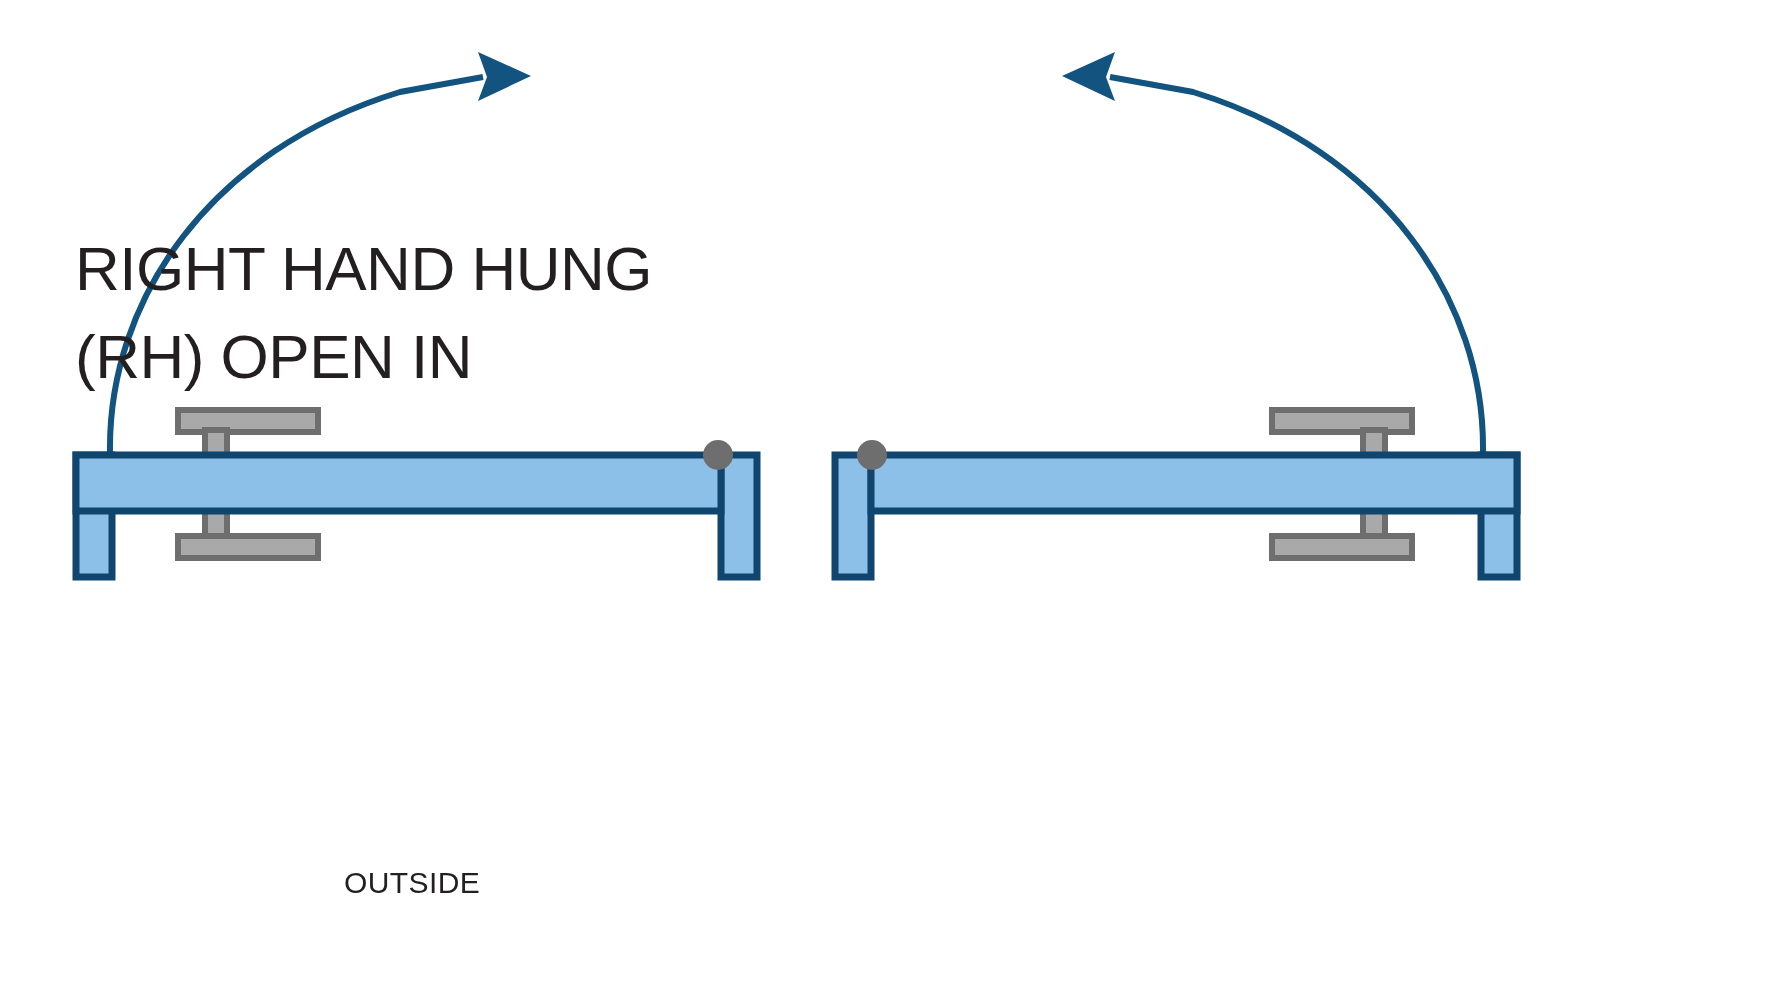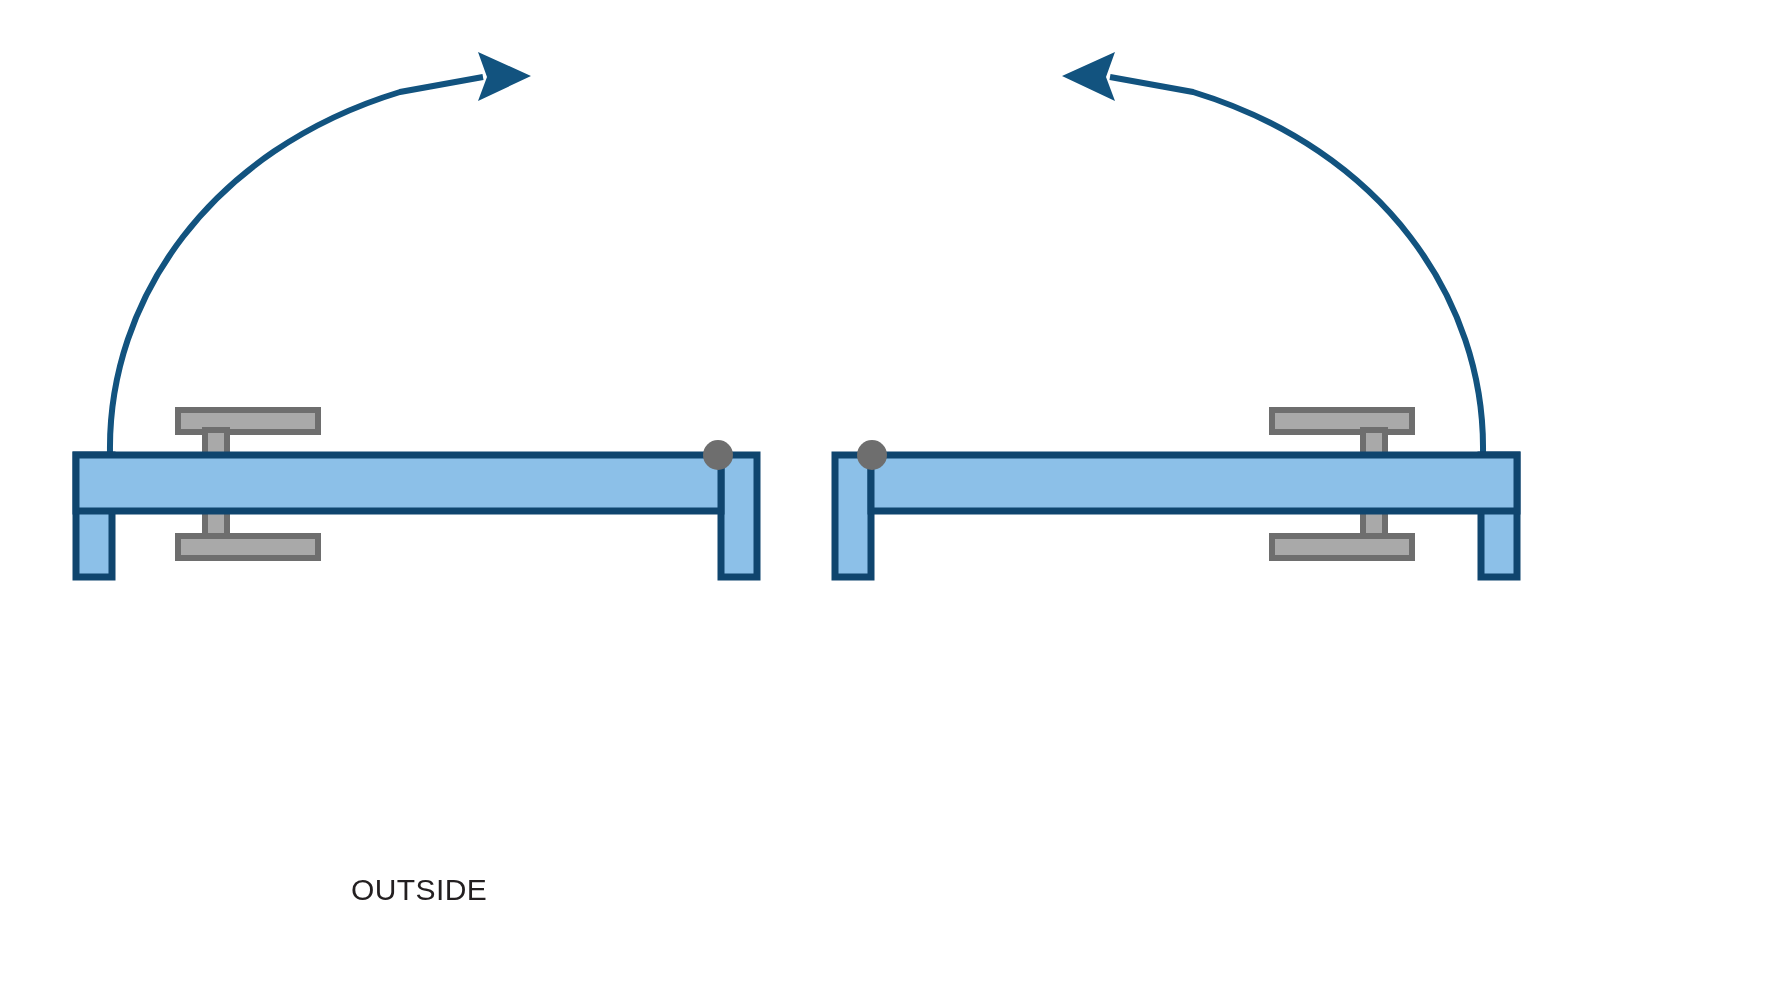--- a/index.html
+++ b/index.html
@@ -50,21 +50,21 @@
   #title-rh { left: 75px;  top: 225px; }
 
   .outside-label {
     position: absolute;
     font-family: "Liberation Sans", sans-serif;
     font-weight: 400;
     font-size: 30px;
     letter-spacing: 0.4px;
     color: #231f20;
     white-space: nowrap;
-    margin: 11px;
+    margin: 4px;
   }
   #outside-rh { left: 340px;  top: 862px; }
 </style>
 </head>
 <body>
 
 <div class="stage">
 
   <div class="panel" id="panel-rh">
     <svg class="diagram-svg" viewBox="0 0 810 986" preserveAspectRatio="none">
@@ -83,20 +83,22 @@
 
       <rect x="76" y="455" width="36" height="122" fill="#8cc0e8" stroke="#0f456e" stroke-width="7"></rect>
 
       <rect x="721" y="455" width="36" height="122" fill="#8cc0e8" stroke="#0f456e" stroke-width="7"></rect>
 
       <rect x="76" y="455" width="645" height="56" fill="#8cc0e8" stroke="#0f456e" stroke-width="7"></rect>
 
       <circle cx="718" cy="455" r="15" fill="#6e6e6e"></circle>
     </svg>
 
+    <div class="title-text" id="title-rh"><span>RIGHT HAND HUNG</span>
+<span>(RH) OPEN IN</span></div>
 
     <div class="outside-label" id="outside-rh">OUTSIDE</div>
   </div>
 
   <div class="panel" id="panel-lh">
     <svg class="diagram-svg" viewBox="810 0 965 986" preserveAspectRatio="none">
 
       <path d="M 1483,452 C 1485,300 1383,150 1193,92 L 1110,77" fill="none" stroke="#12537f" stroke-width="6" stroke-linecap="butt"></path>
 
       <polygon points="1115,52 1062,76 1115,101 1106,77" fill="#12537f"></polygon>

